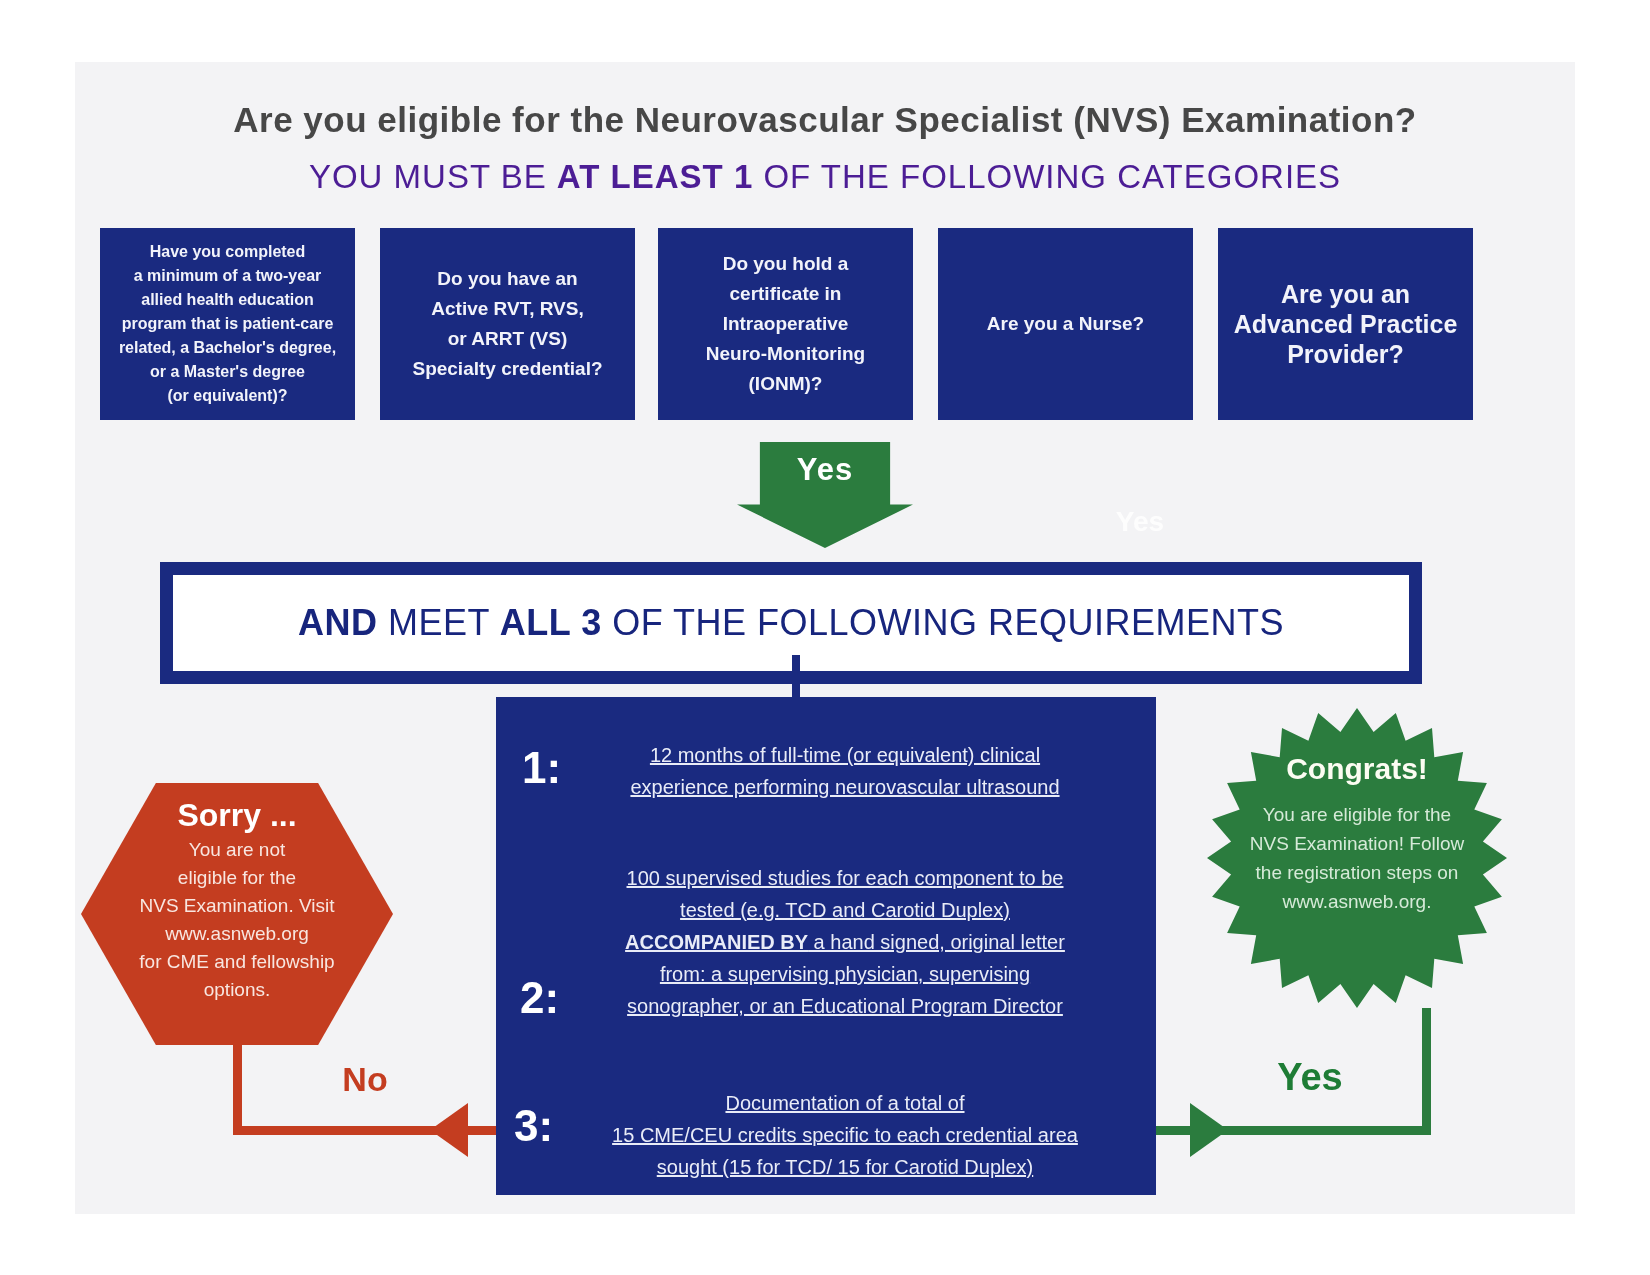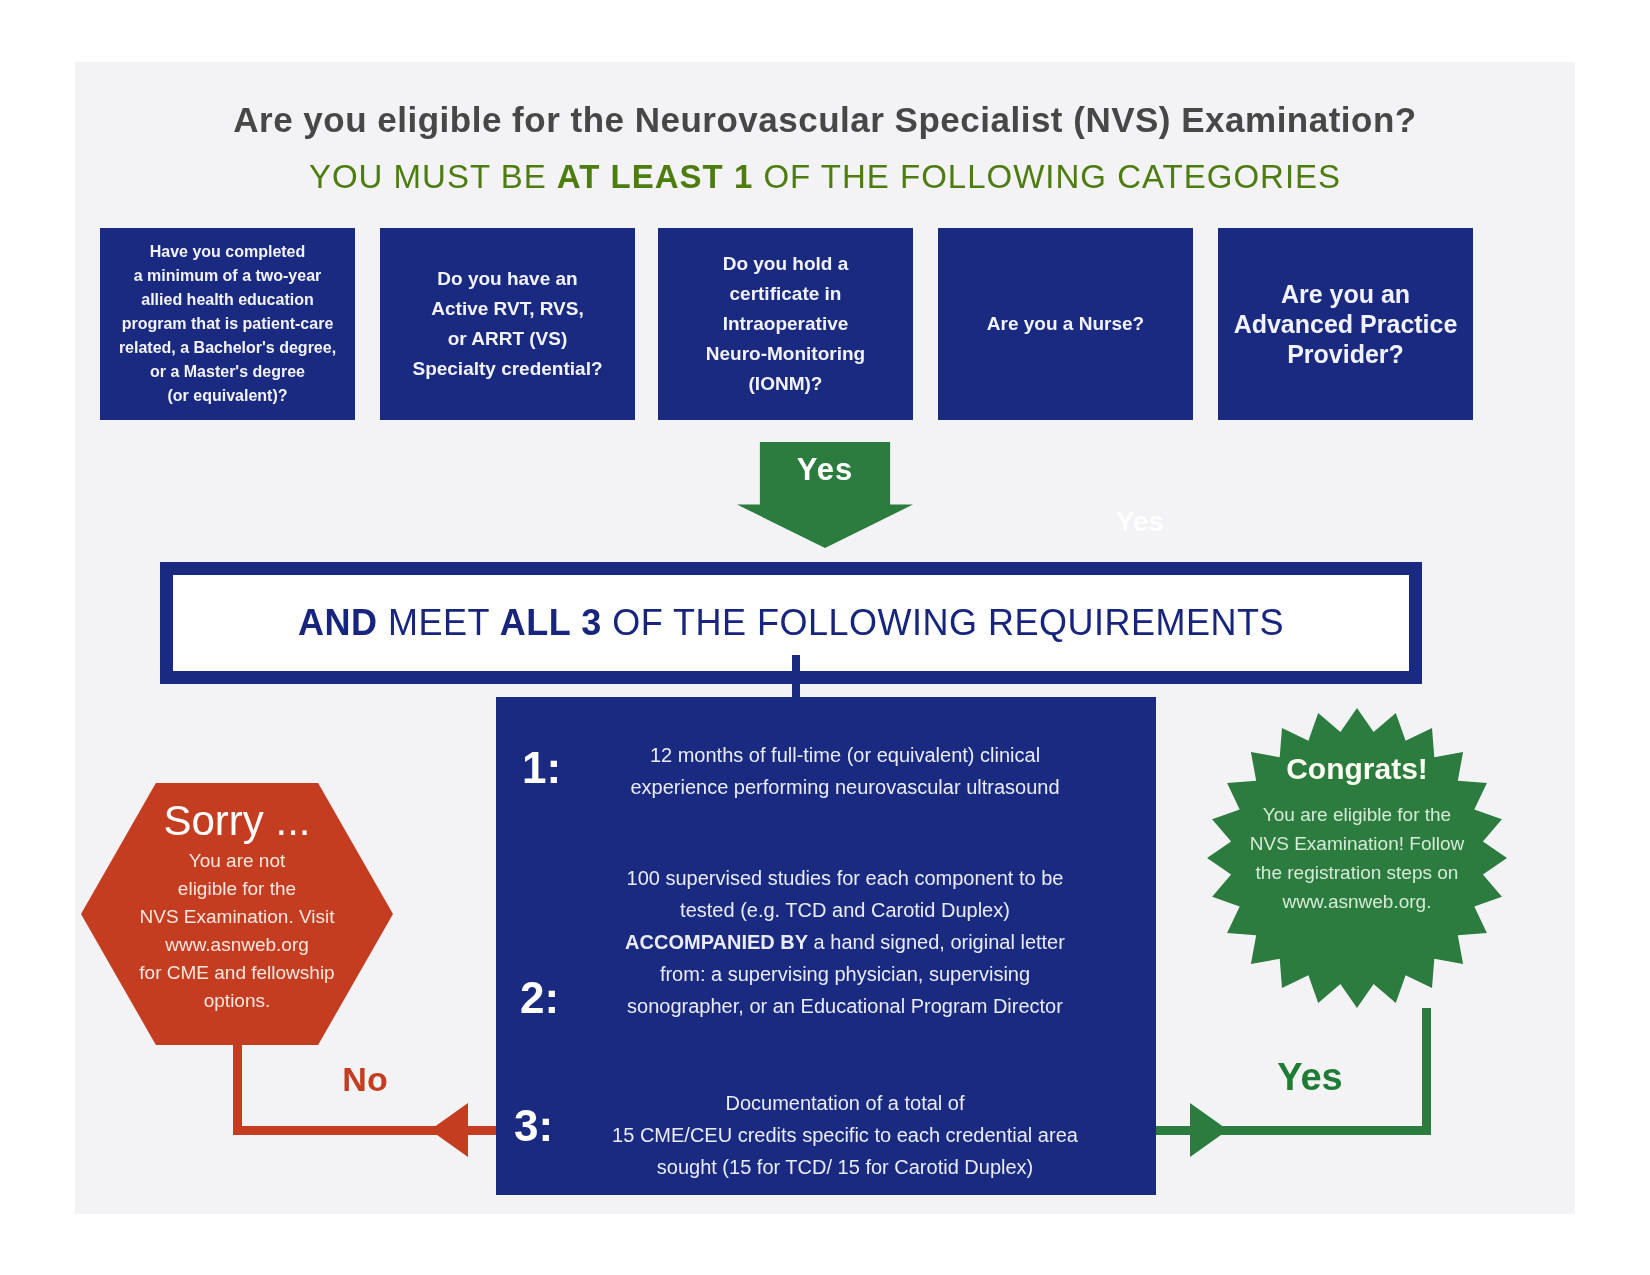--- a/index.html
+++ b/index.html
@@ -4,21 +4,21 @@
 <style>
   * { margin:0; padding:0; box-sizing:border-box; }
   html,body { background:#ffffff; }
   body { font-family:"Liberation Sans", sans-serif; }
   .canvas { position:relative; width:1650px; height:1275px; background:#ffffff; overflow:hidden; }
   .panel { position:absolute; left:75px; top:62px; width:1500px; height:1152px; background:#f3f3f5; }
 
   .title { position:absolute; left:75px; top:100px; width:1500px; text-align:center;
            font-size:35px; font-weight:bold; color:#474747; letter-spacing:.5px; }
   .subtitle { position:absolute; left:75px; top:158px; width:1500px; text-align:center;
-              font-size:33px; color:#4d7c0f; letter-spacing:1px; }
+              font-size:33px; color:#4c1d95; letter-spacing:1px; }
   .b { font-weight:bold; }
 
   .cat-box { position:absolute; top:228px; width:255px; height:192px; background:#1a2a80;
              display:flex; align-items:center; justify-content:center; text-align:center;
              color:#f2f3fa; font-weight:bold; }
   .cat-0 { left:100px; font-size:16px; line-height:24px; }
   .cat-1 { left:380px; font-size:19px; line-height:30px; }
   .cat-2 { left:658px; font-size:19px; line-height:30px; }
   .cat-3 { left:938px; font-size:19px; line-height:30px; }
   .cat-4 { left:1218px; font-size:25px; line-height:30px; }
@@ -35,37 +35,37 @@
     font-size:36px; color:#17257d; letter-spacing:.5px; white-space:pre; }
 
   .vline-navy { position:absolute; left:792px; top:655px; width:8px; height:44px; background:#1a2a80; }
 
   .req-box { position:absolute; left:496px; top:697px; width:660px; height:498px; background:#1a2a80; }
   .req-num { position:absolute; color:#ffffff; font-size:44px; font-weight:bold; }
   .num-1 { left:26px; top:46px; }
   .num-2 { left:24px; top:276px; }
   .num-3 { left:18px; top:404px; }
   .req-text { position:absolute; left:62px; width:574px; text-align:center; color:#e9ecf7;
-              font-size:20px; line-height:32px; }
+              font-size:20px; line-height:32px;text-decoration:underline; }
   .rtext-1 { top:42px; }
   .rtext-2 { top:165px; }
   .rtext-3 { top:390px; }
 
   .hline { position:absolute; height:9px; }
   .vline { position:absolute; width:9px; }
   .red { background:#c43d20; }
   .green { background:#2b7c3e; }
   .arrowhead { position:absolute; width:0; height:0; }
   .arrow-left { left:430px; top:1103px; border-top:27px solid transparent; border-bottom:27px solid transparent; border-right:38px solid #c43d20; }
   .arrow-right { left:1190px; top:1103px; border-top:27px solid transparent; border-bottom:27px solid transparent; border-left:38px solid #2b7c3e; }
 
   .hexagon { position:absolute; left:81px; top:783px; width:312px; height:262px; background:#c43d20;
     clip-path: polygon(24% 0%, 76% 0%, 100% 50%, 76% 100%, 24% 100%, 0% 50%);
     display:flex; flex-direction:column; align-items:center; text-align:center; }
-  .hex-title { margin-top:14px; color:#ffffff; font-size:42px; font-weight:normal; }
+  .hex-title { margin-top:14px; color:#ffffff; font-size:32px; font-weight:bold; }
   .hex-text { margin-top:2px; color:#f8e6e0; font-size:19px; line-height:28px; }
 
   .star-wrap { position:absolute; left:1207px; top:708px; width:300px; height:300px; }
   .star-wrap svg { position:absolute; left:0; top:0; }
   .star-content { position:absolute; left:0; top:0; width:100%; height:100%;
     display:flex; flex-direction:column; align-items:center; text-align:center; }
   .star-title { margin-top:44px; color:#fcfcf2; font-size:30px; font-weight:bold; }
   .star-text { margin-top:14px; color:#d6ead8; font-size:19px; line-height:29px; }
 
   .no-label { position:absolute; left:300px; top:1060px; width:130px; text-align:center;

